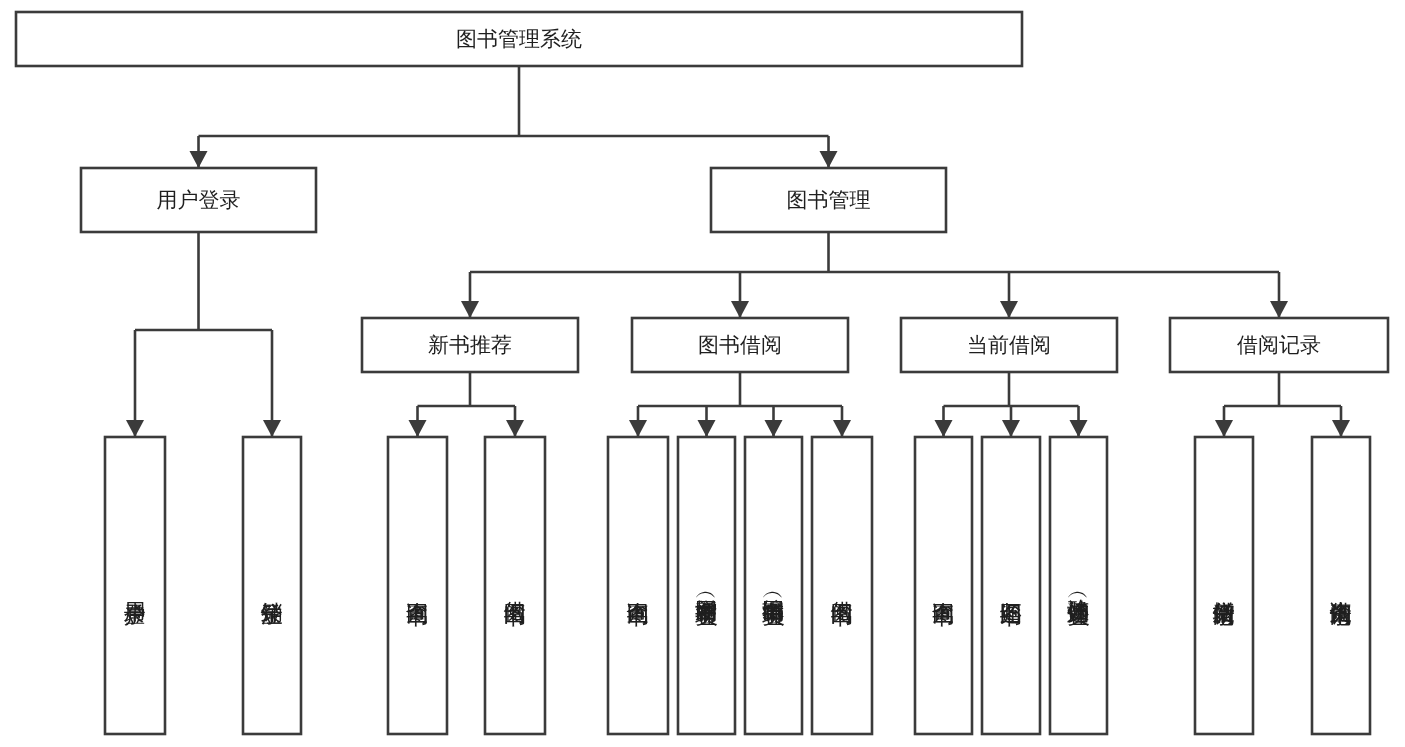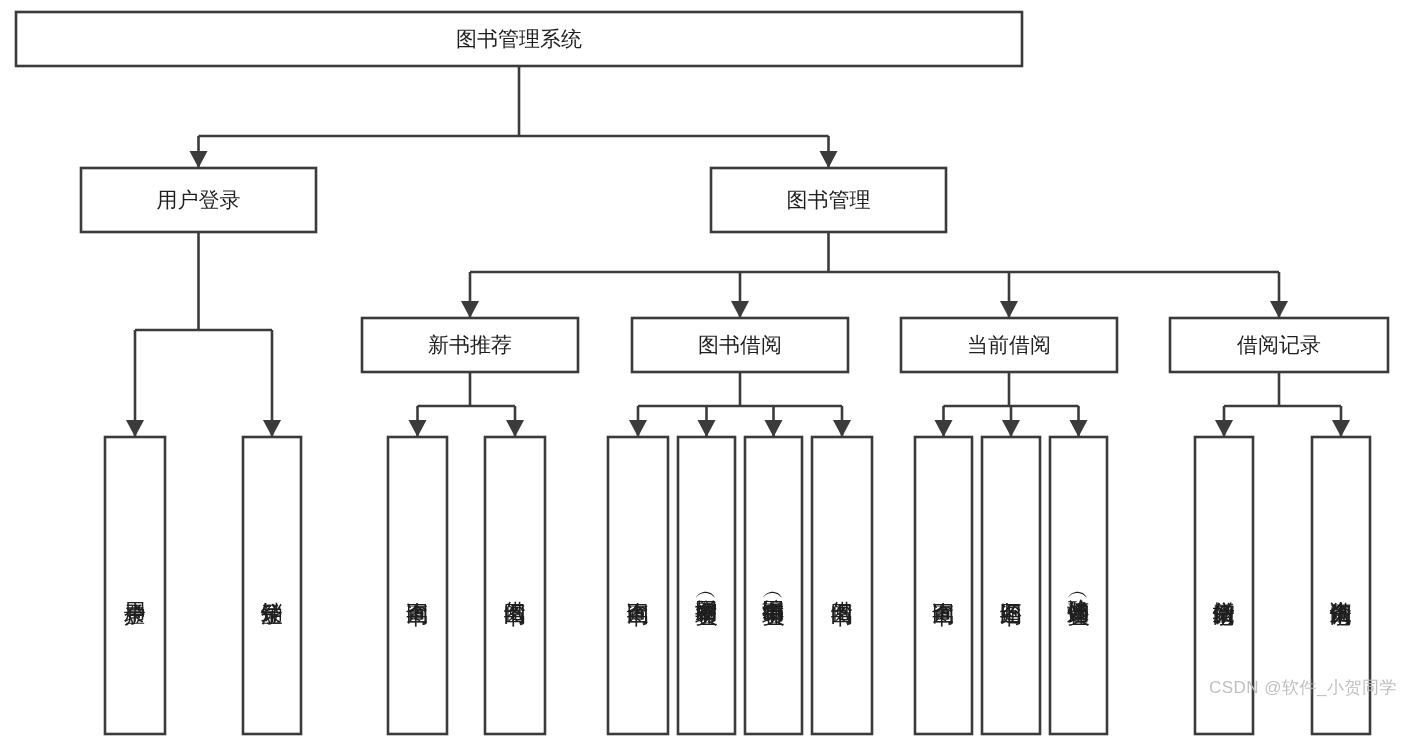--- a/index.html
+++ b/index.html
@@ -204,15 +204,14 @@
         <span class="vert-label">确认归还（管理员）</span>
       </div>
       <div class="vert-label-wrap" style="left: 1195px; top: 437px; width: 58px; height: 297px;">
         <span class="vert-label">新增借阅记录</span>
       </div>
       <div class="vert-label-wrap" style="left: 1312px; top: 437px; width: 58px; height: 297px;">
         <span class="vert-label">查询借阅记录</span>
       </div>
     </div>
 
-  <div class="watermark">CSDN @软件_小贺同学</div>
 
 </div>
 
 </body></html>

